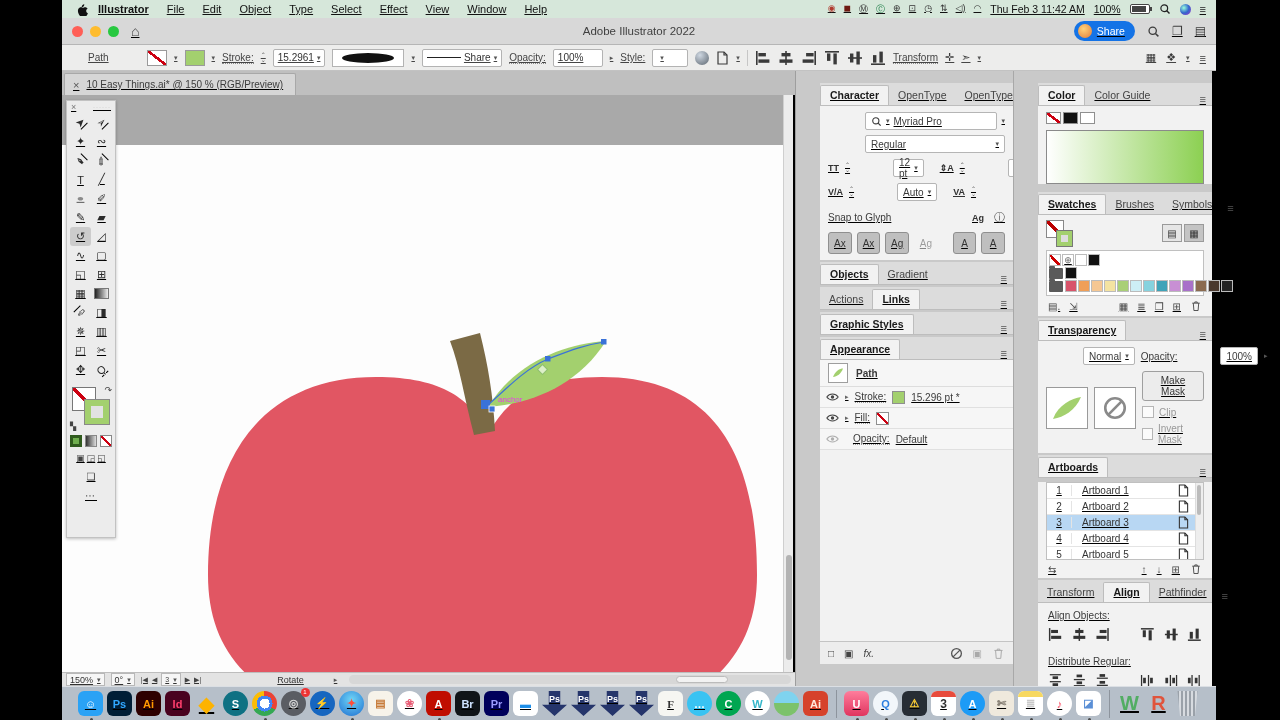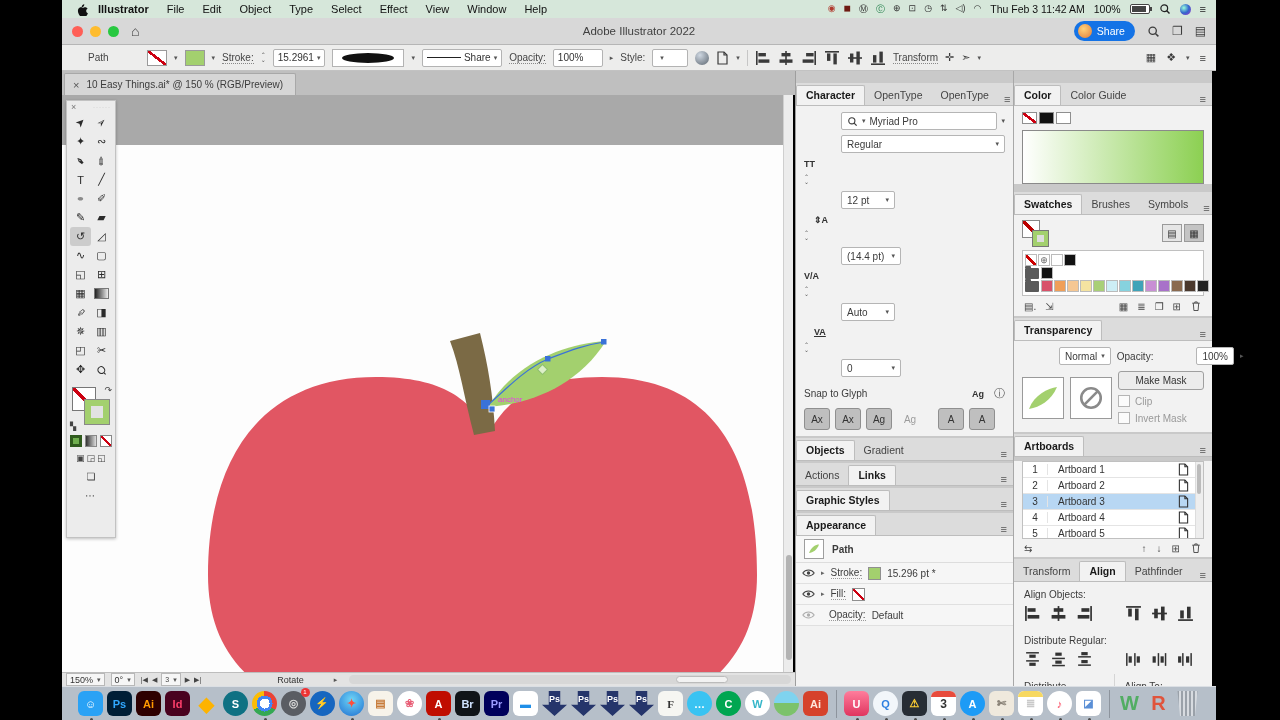--- a/index.html
+++ b/index.html
@@ -1,18 +1,18 @@
 <!DOCTYPE html>
 <html><head>
 <meta charset="utf-8">
 <style>
   html,body{margin:0;padding:0;background:#000;}
   .stage{position:relative;width:1280px;height:720px;background:#000;overflow:hidden;
          font-family:"Liberation Sans",sans-serif;-webkit-font-smoothing:antialiased;}
-  .abs{position:absolute;}
+  .abs{position:absolute;text-decoration:underline;}
   .row{display:flex;align-items:center;}
 
   
   .menubar{left:62px;top:0;width:1154px;height:18px;background:#d6e7da;display:flex;align-items:center;
            font-size:11px;color:#111;padding:0 10px;box-sizing:border-box;}
   .mb-apple{width:12px;height:13px;margin:0 10px 0 4px;flex:none;}
   .mb-items{display:flex;gap:18px;}
   .mb-items span{cursor:default;}
   .mb-items span:first-child{font-weight:bold;}
   .mb-right{margin-left:auto;display:flex;align-items:center;gap:9px;font-size:10px;}
@@ -106,33 +106,33 @@
   
   .statusbar{left:62px;top:672px;width:733px;height:14px;background:#e3e3e3;border-top:1px solid #bdbdbd;
              box-sizing:border-box;display:flex;align-items:center;gap:6px;font-size:9px;color:#333;padding:0 4px;}
   .sb-box{background:#f6f6f6;border:1px solid #b8b8b8;height:11px;display:flex;align-items:center;gap:4px;padding:0 3px;}
   .sb-nav{display:flex;align-items:center;gap:4px;font-size:7px;color:#444;}
   .sb-status{margin-left:70px;display:flex;align-items:center;gap:30px;}
   .hscroll{flex:1;height:9px;background:#d7d7d7;border-radius:5px;position:relative;margin-left:6px;}
   .hscroll .th{position:absolute;top:1px;height:7px;left:74%;width:52px;background:#f2f2f2;border-radius:4px;border:1px solid #bbb;box-sizing:border-box;}
 
   
-  .panelcol{top:71px;height:615px;background:#c9c9c9;box-sizing:border-box;}
+  .panelcol{top:71px;height:615px;background:#c9c9c9;box-sizing:border-box;padding-left:24px;}
   .pA{left:795px;width:218px;border-left:1px solid #9e9e9e;}
   .pB{left:1013px;width:199px;border-left:1px solid #a8a8a8;}
   .ptabs{display:flex;align-items:flex-end;height:22px;background:#dcdcdc;border-bottom:1px solid #bdbdbd;position:relative;}
   .ptab{font-size:10.5px;color:#444;padding:3px 9px 4px;white-space:nowrap;}
   .ptab.on{background:#f2f2f2;color:#1a1a1a;font-weight:bold;border:1px solid #bdbdbd;border-bottom:none;border-radius:2px 2px 0 0;}
   .pmenu{margin-left:auto;padding:0 6px;font-size:11px;color:#555;}
   .pbody{background:#f2f2f2;font-size:10px;color:#3b3b3b;}
   .pad{padding:6px 8px;}
   .field{background:#fff;border:1px solid #b5b5b5;border-radius:2px;height:16px;display:flex;align-items:center;gap:4px;padding:0 5px;margin-left:37px;}
   .field .fx{flex:1;}
   .mag12{width:11px;height:11px;fill:none;stroke:#555;stroke-width:1.5;}
-  .chrow{display:flex;gap:6px;margin-top:6px;align-items:flex-start;flex-direction:column;}
+  .chrow{display:flex;gap:6px;margin-top:6px;align-items:center;}
   .chic{font-size:9px;color:#333;font-weight:bold;white-space:nowrap;}
   .snaprow{display:flex;align-items:center;margin-top:9px;}
   .snaprow .sp{flex:1;}
   .gbtns{display:flex;gap:5px;margin-top:7px;}
   .gbtn{width:24px;height:20px;background:#dadada;border:1px solid #b0b0b0;border-radius:3px;display:flex;align-items:center;justify-content:center;font-size:10px;color:#333;}
   .gbtn.on{background:#bfbfbf;border-color:#8f8f8f;}
   .gbtn.dim{opacity:.45;background:transparent;border-color:transparent;}
   .gbtn.sp{margin-left:10px;}
 
   .minitabs{margin-top:2px;}

